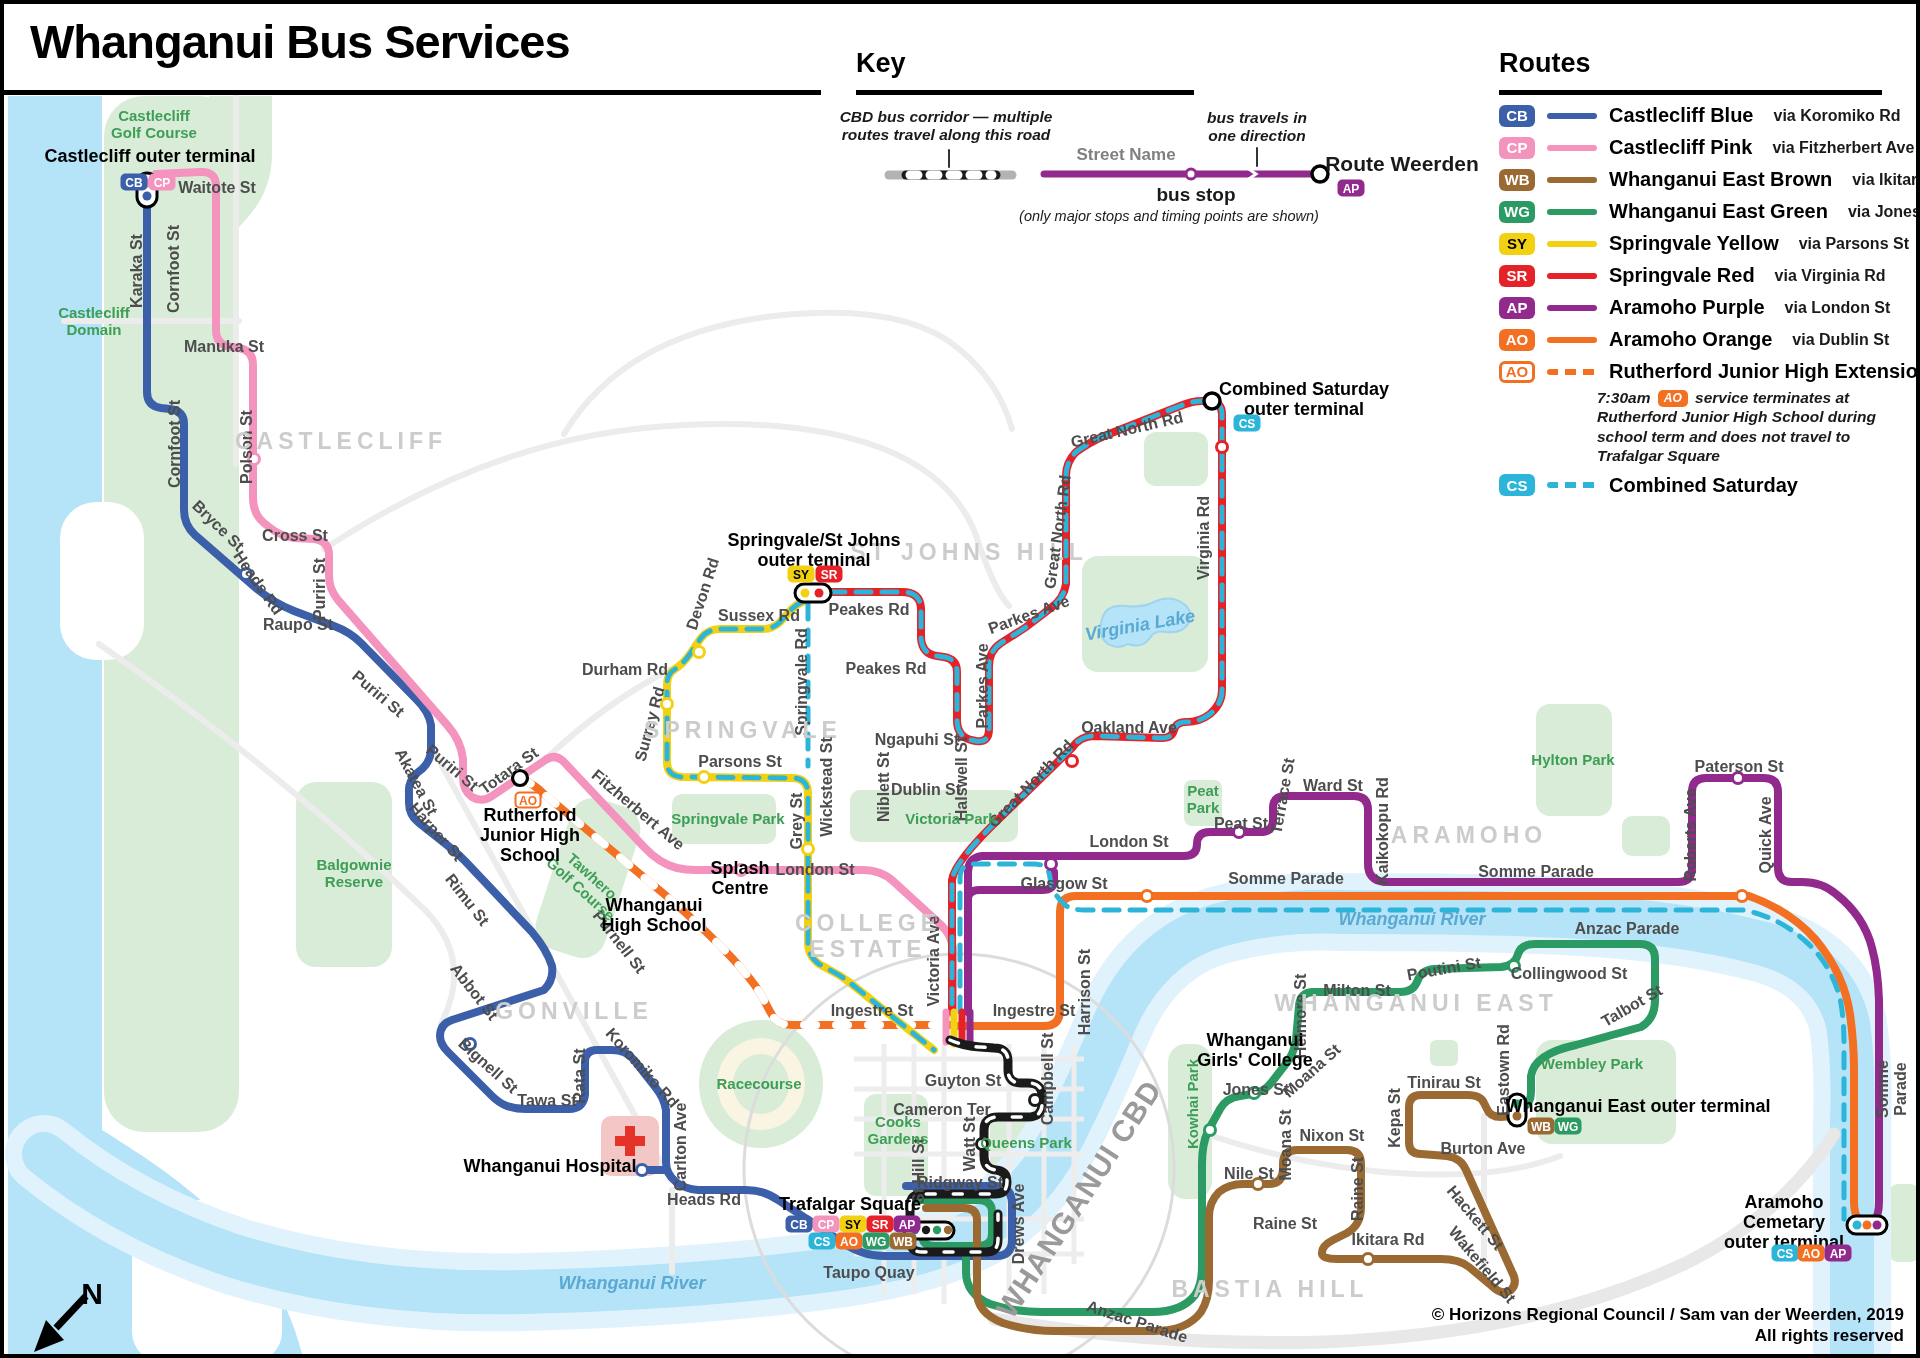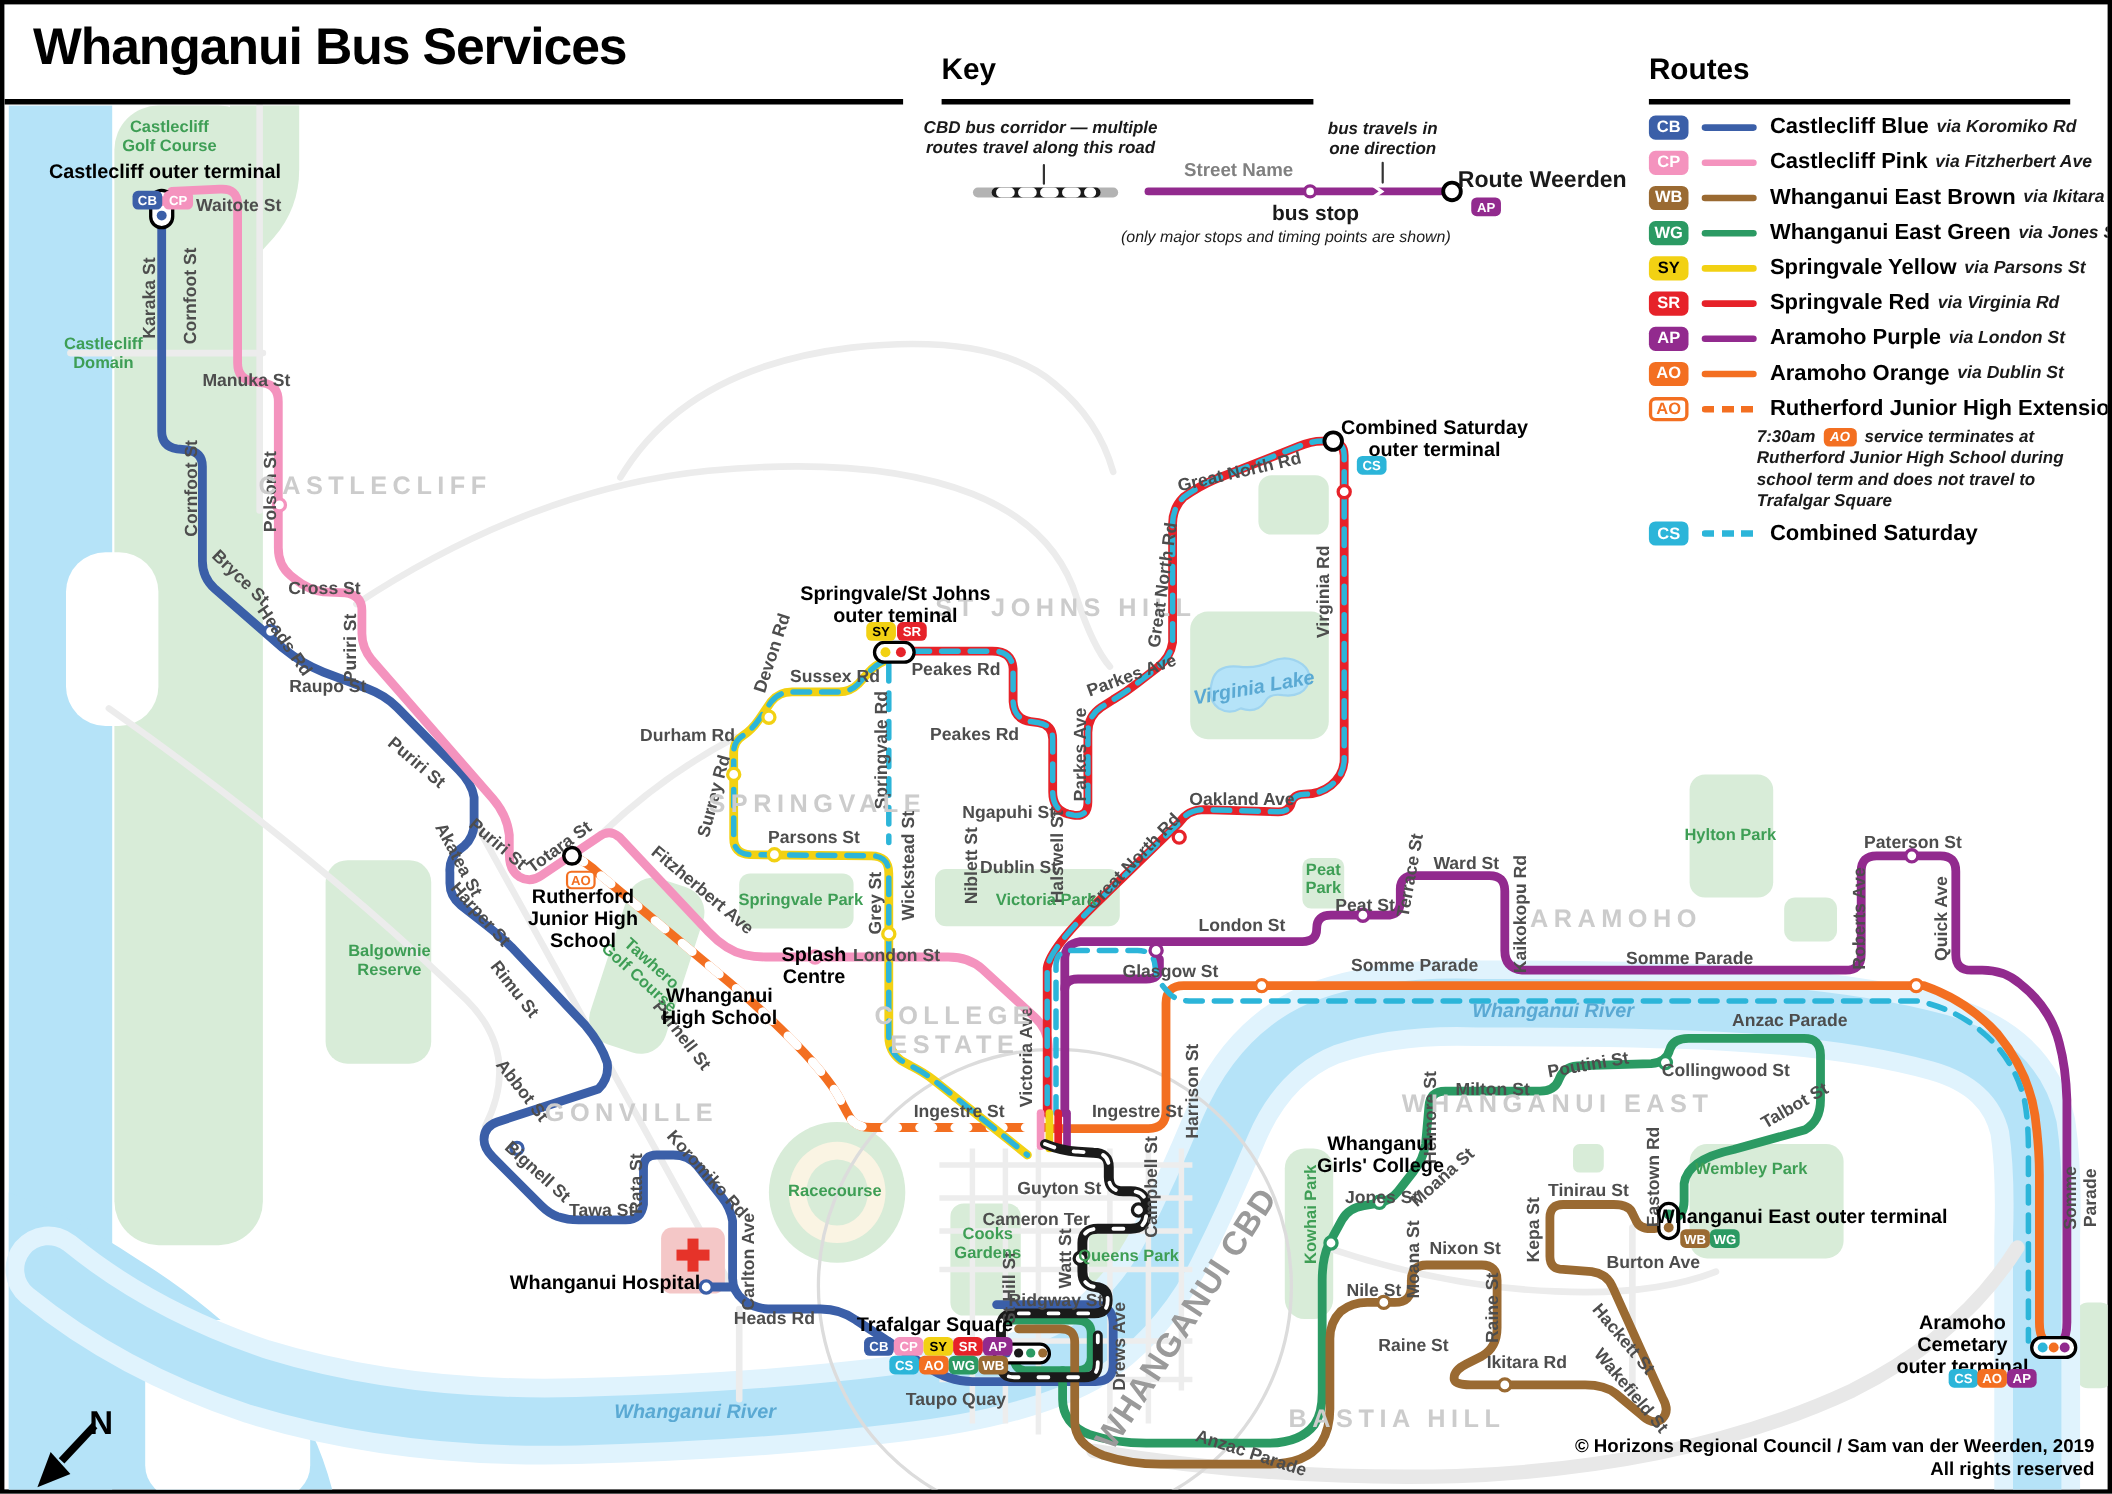--- a/index.html
+++ b/index.html
@@ -23,21 +23,21 @@
   .cbd{font-size:30px;font-weight:800;color:#9a9a9a;letter-spacing:1px;}
   .nn{font-size:30px;font-weight:900;color:#000;}
   .mb{position:absolute;transform:translate(-50%,-50%);min-width:27px;height:17px;padding:0 2px;border-radius:5px;color:#fff;font-size:12px;font-weight:800;display:flex;align-items:center;justify-content:center;box-sizing:border-box;}
   .mb.out{background:#fff !important;border:2.5px solid #f36f21;color:#f36f21 !important;}
   #legend{position:absolute;left:1495px;top:100px;width:425px;}
   .lrow{display:flex;align-items:center;margin-bottom:9px;}
   .lb{min-width:36px;height:22px;border-radius:6px;color:#fff;font-size:15px;font-weight:800;display:flex;align-items:center;justify-content:center;box-sizing:border-box;}
   .lb.out{background:#fff !important;border:3px solid #f36f21;color:#f36f21 !important;}
   .lline{width:50px;height:6px;margin:0 12px;border-radius:3px;flex:none;}
   .lname{font-size:20px;font-weight:800;color:#000;white-space:nowrap;}
-  .lvia{font-size:16px;font-style:italic;font-weight:600;color:#1a1a1a;margin-left:7px;white-space:nowrap;}
+  .lvia{font-size:16px;font-weight:600;color:#1a1a1a;margin-left:20px;white-space:nowrap;}
   .lnote{font-size:15.5px;font-style:italic;font-weight:600;color:#1a1a1a;margin:-4px 0 8px 98px;width:310px;line-height:1.25;}
   .lnote .mbInline{display:inline-flex;min-width:30px;height:17px;border-radius:5px;color:#fff;font-size:12px;font-weight:800;align-items:center;justify-content:center;vertical-align:middle;margin:0 3px;}
   #copy{position:absolute;right:12px;bottom:8px;text-align:right;font-size:17px;font-weight:800;color:#000;line-height:1.25;}
 </style>
 </head>
 <body>
 
 <div id="page">
 
   <svg id="mapsvg" width="1920" height="1358" viewBox="0 0 1920 1358">
@@ -381,21 +381,21 @@
       <div class="ml st" style="left: 1440px; top: 965px; transform: translate(-50%, -50%) rotate(-10deg);">Poutini St</div>
       <div class="ml st" style="left: 1565px; top: 970px; transform: translate(-50%, -50%) rotate(0deg);">Collingwood St</div>
       <div class="ml st" style="left: 1628px; top: 1002px; transform: translate(-50%, -50%) rotate(-30deg);">Talbot St</div>
       <div class="ml st" style="left: 1297px; top: 1012px; transform: translate(-50%, -50%) rotate(-90deg);">Helmore St</div>
       <div class="ml st" style="left: 1308px; top: 1067px; transform: translate(-50%, -50%) rotate(-42deg);">Moana St</div>
       <div class="ml st" style="left: 1252px; top: 1086px; transform: translate(-50%, -50%) rotate(0deg);">Jones St</div>
       <div class="ml st" style="left: 1282px; top: 1141px; transform: translate(-50%, -50%) rotate(-90deg);">Moana St</div>
       <div class="ml st" style="left: 1440px; top: 1079px; transform: translate(-50%, -50%) rotate(0deg);">Tinirau St</div>
       <div class="ml st" style="left: 1391px; top: 1114px; transform: translate(-50%, -50%) rotate(-90deg);">Kepa St</div>
       <div class="ml st" style="left: 1500px; top: 1066px; transform: translate(-50%, -50%) rotate(-90deg);">Eastown Rd</div>
-      <div class="ml st" style="left: 1479px; top: 1145px; transform: translate(-50%, -50%) rotate(0deg); margin-left: 20px;">Burton Ave</div>
+      <div class="ml st" style="left: 1479px; top: 1145px; transform: translate(-50%, -50%) rotate(0deg);">Burton Ave</div>
       <div class="ml st" style="left: 1328px; top: 1132px; transform: translate(-50%, -50%) rotate(0deg);">Nixon St</div>
       <div class="ml st" style="left: 1245px; top: 1170px; transform: translate(-50%, -50%) rotate(0deg);">Nile St</div>
       <div class="ml st" style="left: 1354px; top: 1185px; transform: translate(-50%, -50%) rotate(-90deg);">Raine St</div>
       <div class="ml st" style="left: 1281px; top: 1220px; transform: translate(-50%, -50%) rotate(0deg);">Raine St</div>
       <div class="ml st" style="left: 1384px; top: 1236px; transform: translate(-50%, -50%) rotate(0deg);">Ikitara Rd</div>
       <div class="ml st" style="left: 1471px; top: 1214px; transform: translate(-50%, -50%) rotate(50deg);">Hackett St</div>
       <div class="ml st" style="left: 1478px; top: 1261px; transform: translate(-50%, -50%) rotate(50deg);">Wakefield St</div>
       <div class="ml sb" style="left: 1412px; top: 1000px; transform: translate(-50%, -50%) rotate(0deg);">WHANGANUI EAST</div>
       <div class="ml sb" style="left: 1266px; top: 1286px; transform: translate(-50%, -50%) rotate(0deg);">BASTIA HILL</div>
       <div class="ml sb" style="left: 570px; top: 1008px; transform: translate(-50%, -50%) rotate(0deg);">GONVILLE</div>

